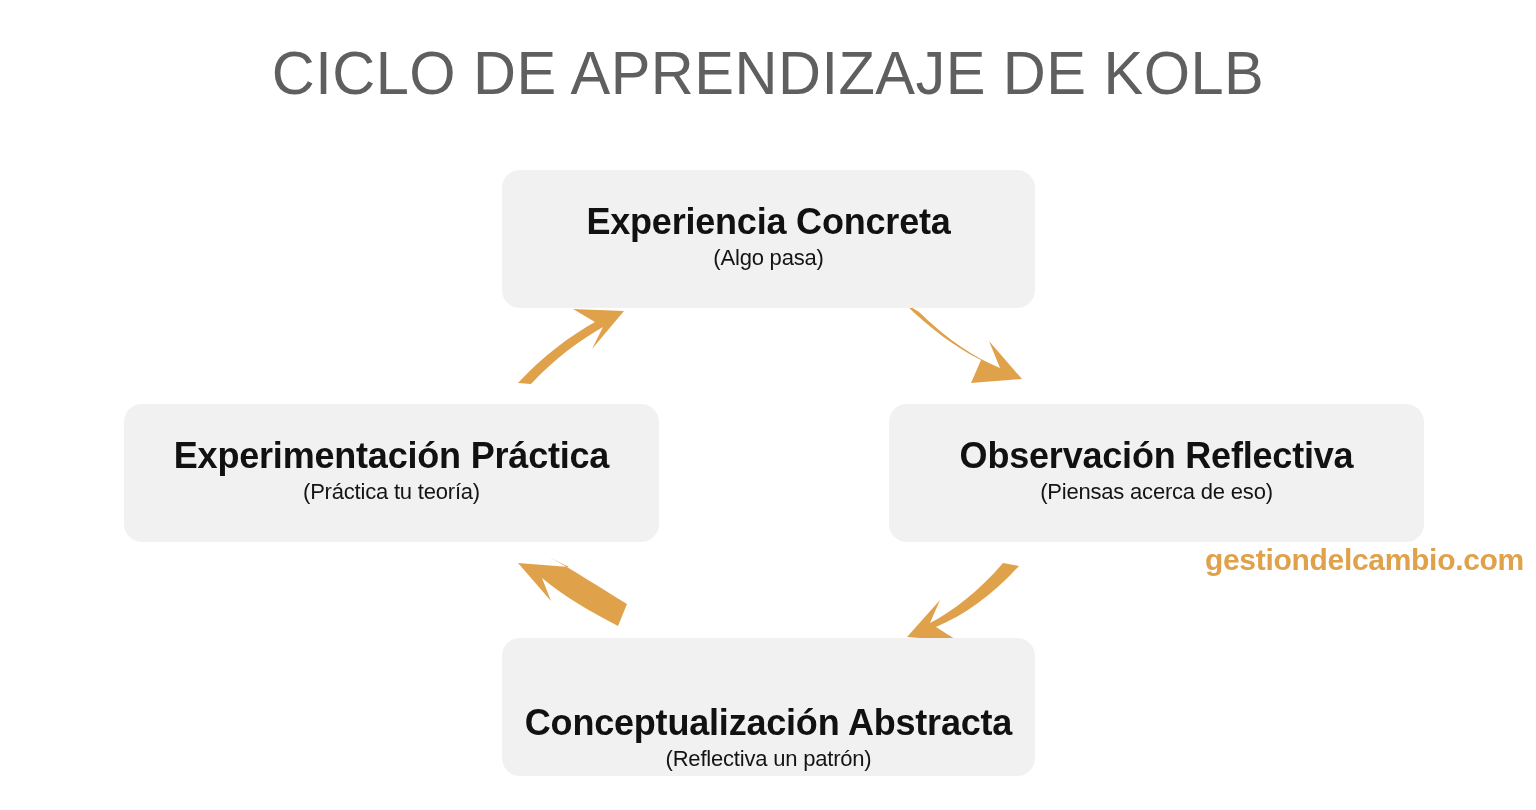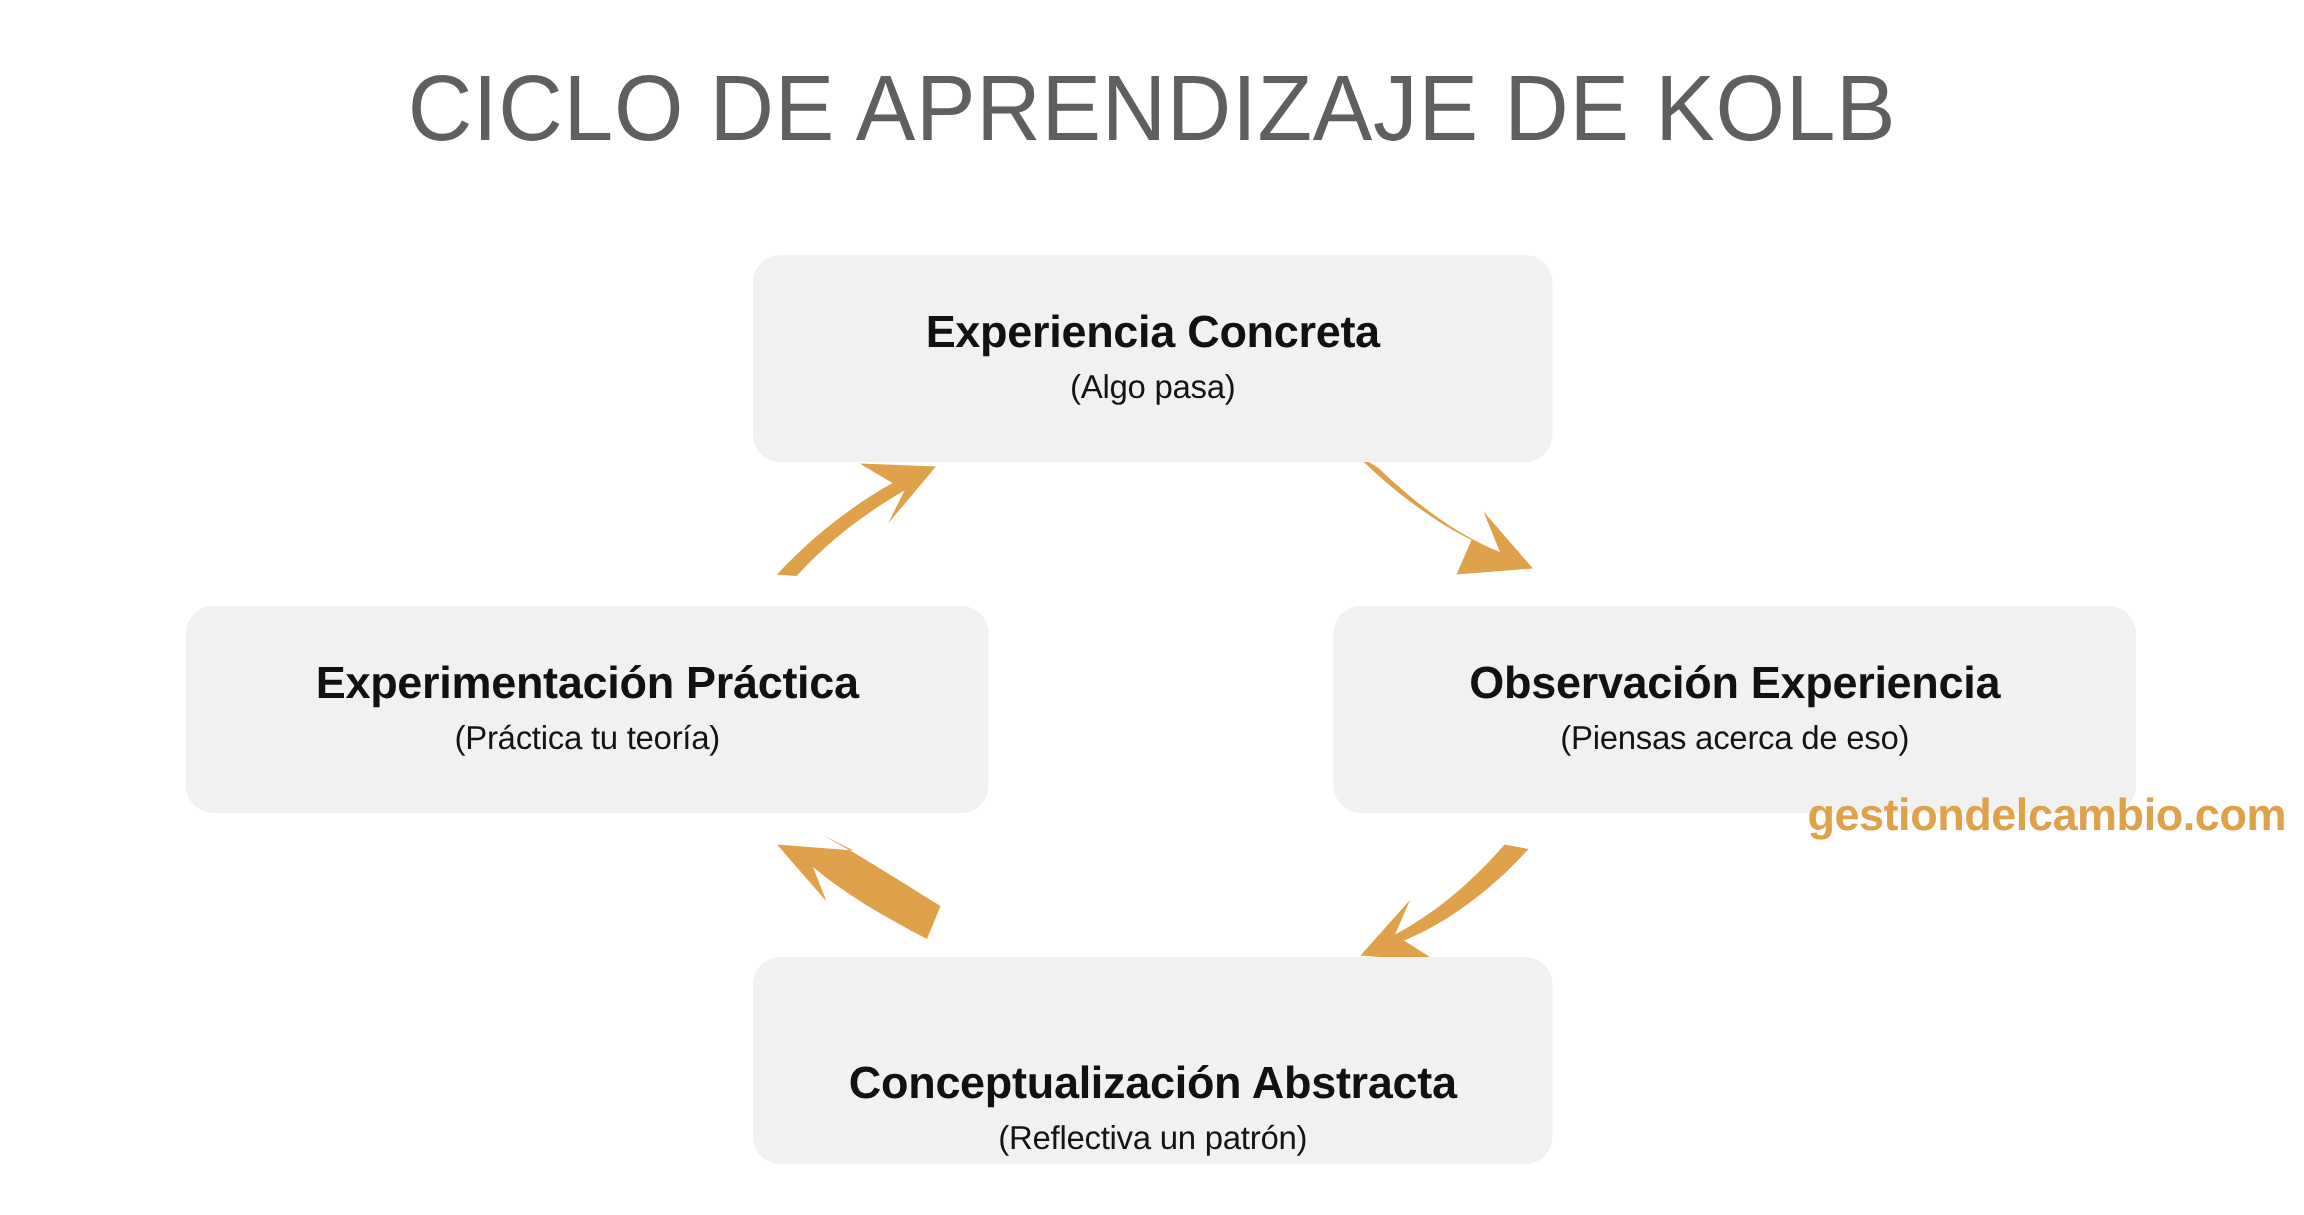--- a/index.html
+++ b/index.html
@@ -46,21 +46,21 @@
     background: #f1f1f1;
     border-radius: 18px;
     display: flex;
     flex-direction: column;
     align-items: center;
     justify-content: center;
     box-sizing: border-box;
     padding: 0 12px;
   }
   .node .heading {
-    font-size: 30px;
+    font-size: 36px;
     line-height: 38px;
     font-weight: 700;
     color: #111111;
     white-space: nowrap;
     letter-spacing: -0.2px;
   }
   .node .sub {
     font-size: 22px;
     line-height: 34px;
     font-weight: 400;
@@ -81,21 +81,21 @@
     top: 0;
     width: 1536px;
     height: 810px;
     pointer-events: none;
   }
 
   
   .watermark {
     position: absolute;
     right: 12px;
-    bottom: 24px;
+    bottom: 8px;
     font-size: 30px;
     line-height: 36px;
     font-weight: 700;
     color: #e0a14b;
     letter-spacing: -0.3px;
     white-space: nowrap;
   }
 </style>
 </head>
 <body>
@@ -150,21 +150,21 @@
                Z" fill="#e0a14b"></path>
     </g>
   </svg>
 
   <div class="node" id="node-top">
     <div class="heading">Experiencia Concreta</div>
     <div class="sub">(Algo pasa)</div>
   </div>
 
   <div class="node" id="node-right">
-    <div class="heading">Observación Experiencia</div>
+    <div class="heading">Observación Reflectiva</div>
     <div class="sub">(Piensas acerca de eso)</div>
   </div>
 
   <div class="node" id="node-bottom">
     <div class="heading">Conceptualización Abstracta</div>
     <div class="sub">(Reflectiva un patrón)</div>
   </div>
 
   <div class="node" id="node-left">
     <div class="heading">Experimentación Práctica</div>

